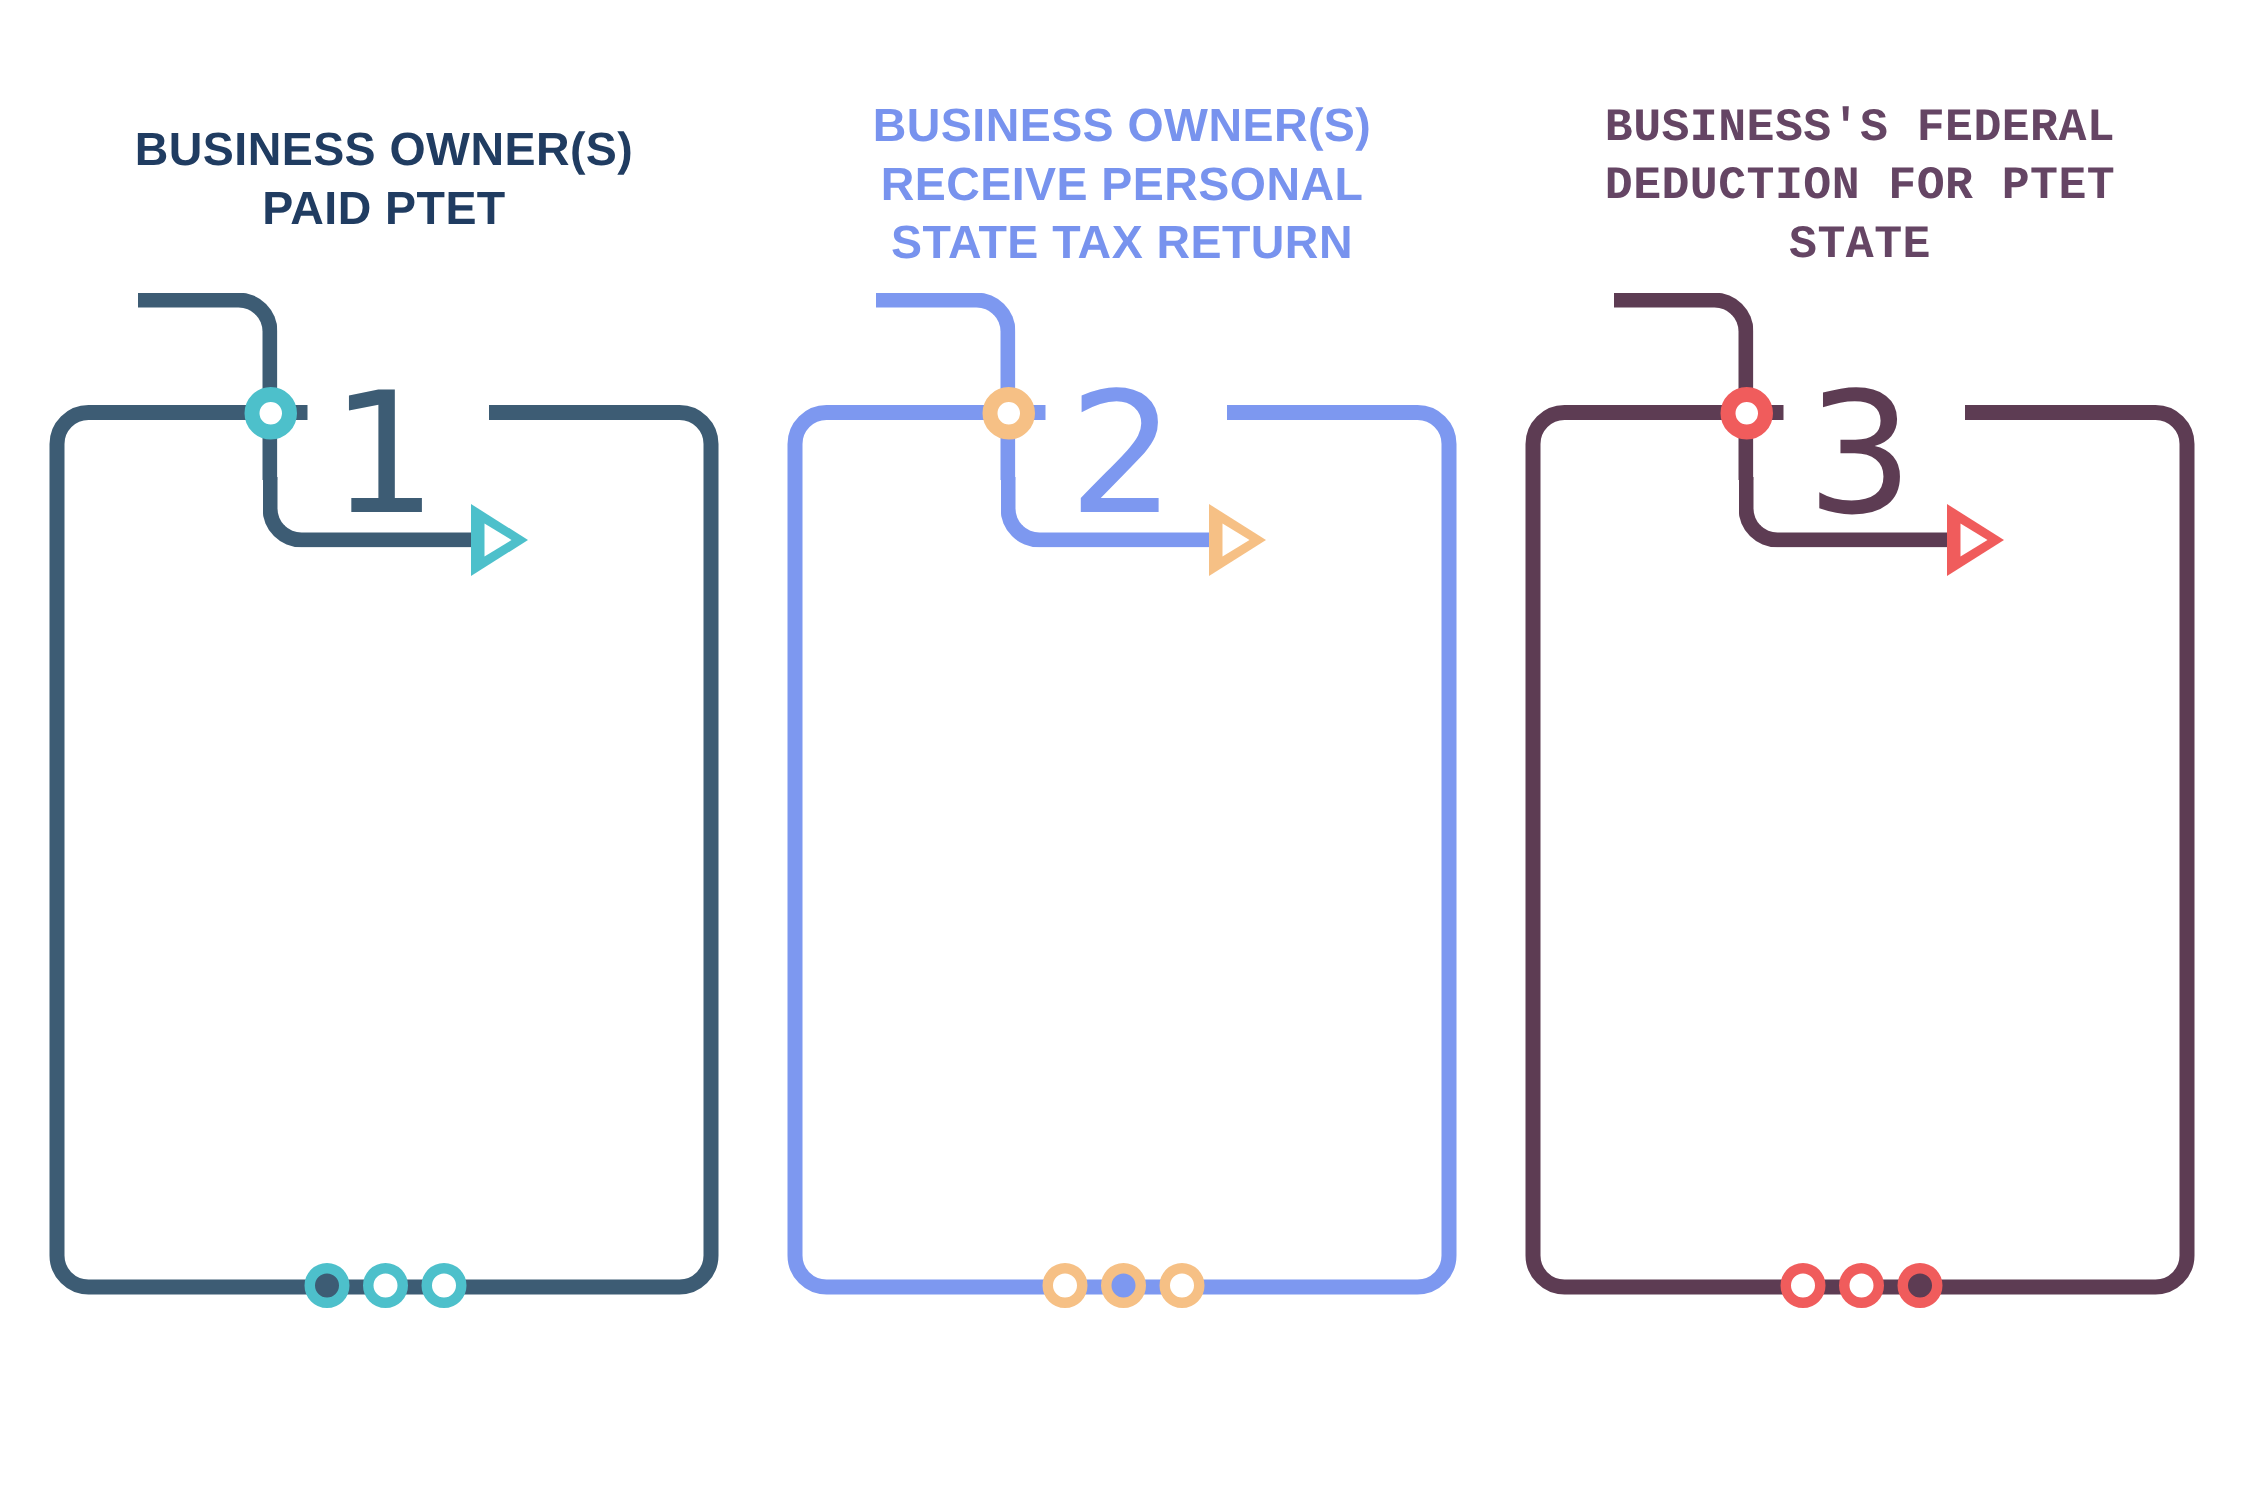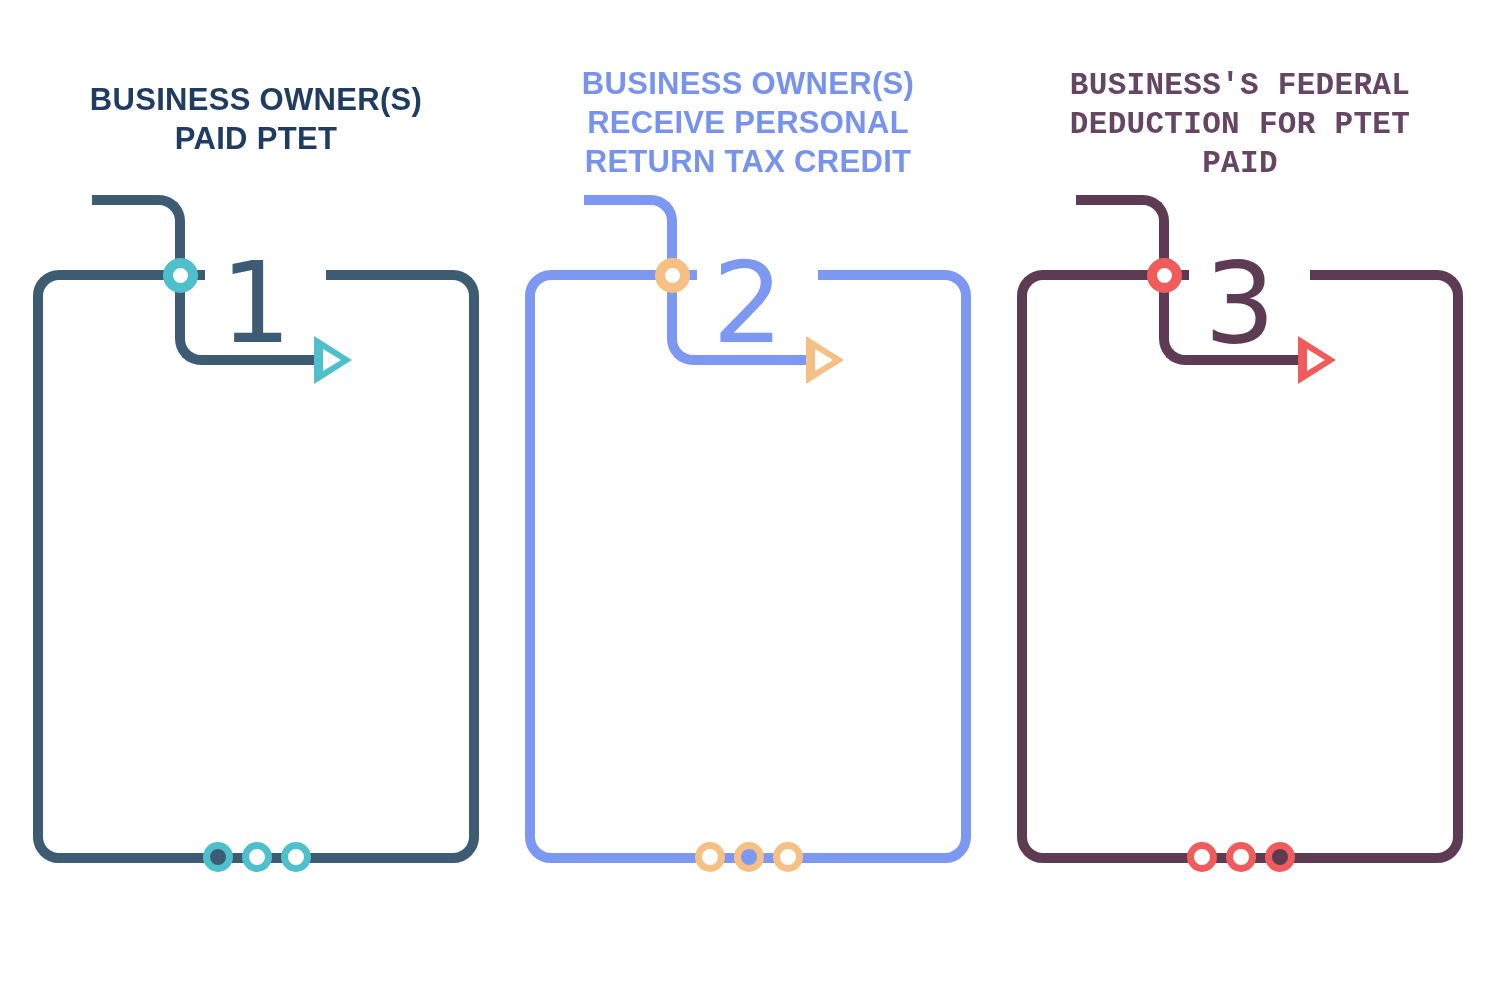--- a/index.html
+++ b/index.html
@@ -89,40 +89,40 @@
   <div class="arrow-inner"></div>
   <div class="dot dot-0" style="background: rgb(61, 92, 116);"></div>
   <div class="dot dot-1" style="background: rgb(255, 255, 255);"></div>
   <div class="dot dot-2" style="background: rgb(255, 255, 255);"></div>
 </div>
 
 <div class="panel panel-1" style="--heading: #7893ee; --stroke: #7d98f0; --accent: #f6c085;">
   <div class="heading">
     <div>BUSINESS OWNER(S)</div>
     <div>RECEIVE PERSONAL</div>
-    <div>RETURN TAX CREDIT</div>
+    <div>STATE TAX RETURN</div>
   </div>
   <div class="box"></div>
   <div class="box-gap"></div>
   <div class="conn-a"></div>
   <div class="conn-b"></div>
   <div class="step-number">2</div>
   <div class="junction"></div>
   <div class="arrow-outer"></div>
   <div class="arrow-inner"></div>
   <div class="dot dot-0" style="background: rgb(255, 255, 255);"></div>
   <div class="dot dot-1" style="background: rgb(125, 152, 240);"></div>
   <div class="dot dot-2" style="background: rgb(255, 255, 255);"></div>
 </div>
 
 <div class="panel panel-2" style="--heading: #654564; --stroke: #5d3c53; --accent: #f05c5c;">
   <div class="heading">
     <div>BUSINESS'S FEDERAL</div>
     <div>DEDUCTION FOR PTET</div>
-    <div>PAID</div>
+    <div>STATE</div>
   </div>
   <div class="box"></div>
   <div class="box-gap"></div>
   <div class="conn-a"></div>
   <div class="conn-b"></div>
   <div class="step-number">3</div>
   <div class="junction"></div>
   <div class="arrow-outer"></div>
   <div class="arrow-inner"></div>
   <div class="dot dot-0" style="background: rgb(255, 255, 255);"></div>

